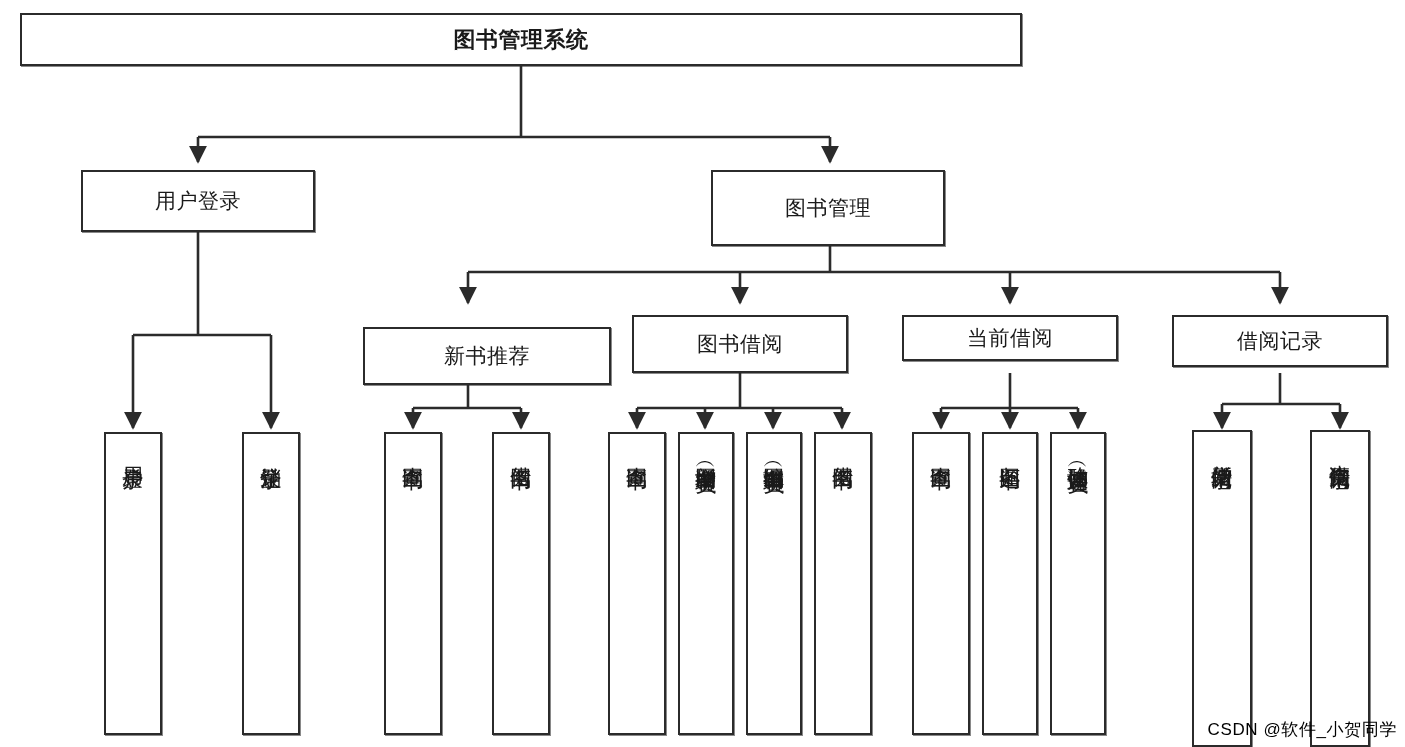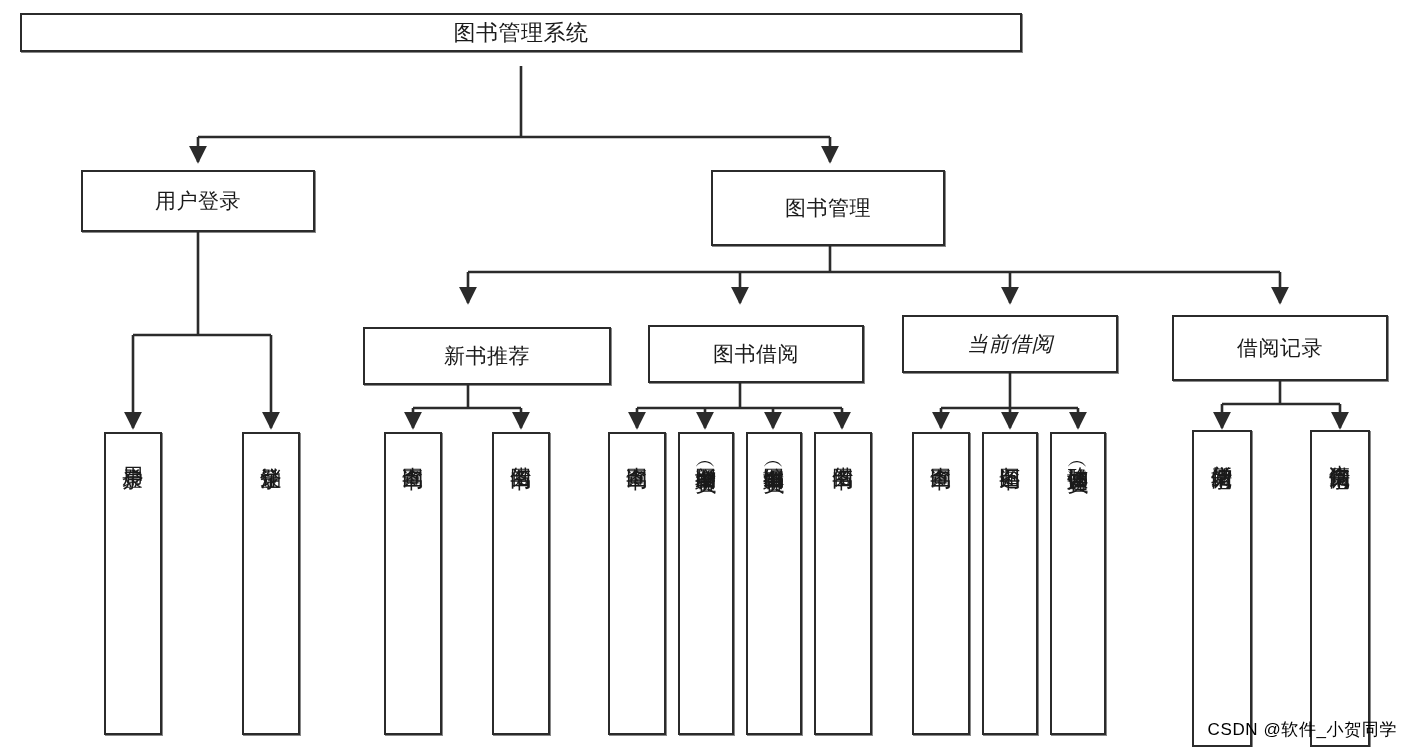--- a/index.html
+++ b/index.html
@@ -113,41 +113,41 @@
       <path d="M 1010 408 L 1010 428" marker-end="url(#arrow)"></path>
       <path d="M 1078 408 L 1078 428" marker-end="url(#arrow)"></path>
 
       <path d="M 1280 373 L 1280 404"></path>
       <path d="M 1222 404 L 1340 404"></path>
       <path d="M 1222 404 L 1222 428" marker-end="url(#arrow)"></path>
       <path d="M 1340 404 L 1340 428" marker-end="url(#arrow)"></path>
     </g>
   </svg>
 
-  <div class="node root" style="left:20px; top:13px; width:1002px; height:39px;">
+  <div class="node root" style="left:20px; top:13px; width:1002px; height:53px;font-weight:bold;">
     <span class="label">图书管理系统</span>
   </div>
 
   <div class="node" style="left:81px; top:170px; width:234px; height:62px;">
     <span class="label">用户登录</span>
   </div>
   <div class="node" style="left:711px; top:170px; width:234px; height:76px;">
     <span class="label">图书管理</span>
   </div>
 
   <div class="node" style="left:363px; top:315px; width:248px; height:58px;margin-top:12px;">
     <span class="label">新书推荐</span>
   </div>
-  <div class="node" style="left:632px; top:325px; width:216px; height:58px;margin-left:16px;">
+  <div class="node" style="left:632px; top:315px; width:216px; height:58px;">
     <span class="label">图书借阅</span>
   </div>
-  <div class="node" style="left:902px; top:315px; width:216px; height:58px;font-style:italic;">
+  <div class="node" style="left:902px; top:315px; width:216px; height:46px;">
     <span class="label">当前借阅</span>
   </div>
-  <div class="node" style="left:1172px; top:315px; width:216px; height:66px;">
+  <div class="node" style="left:1172px; top:315px; width:216px; height:52px;">
     <span class="label">借阅记录</span>
   </div>
 
   <div class="node leaf" style="left:104px; top:432px; width:58px; height:303px;">
     <span class="label">用户登录</span>
   </div>
   <div class="node leaf" style="left:242px; top:432px; width:58px; height:303px;">
     <span class="label">注销登录</span>
   </div>
 

